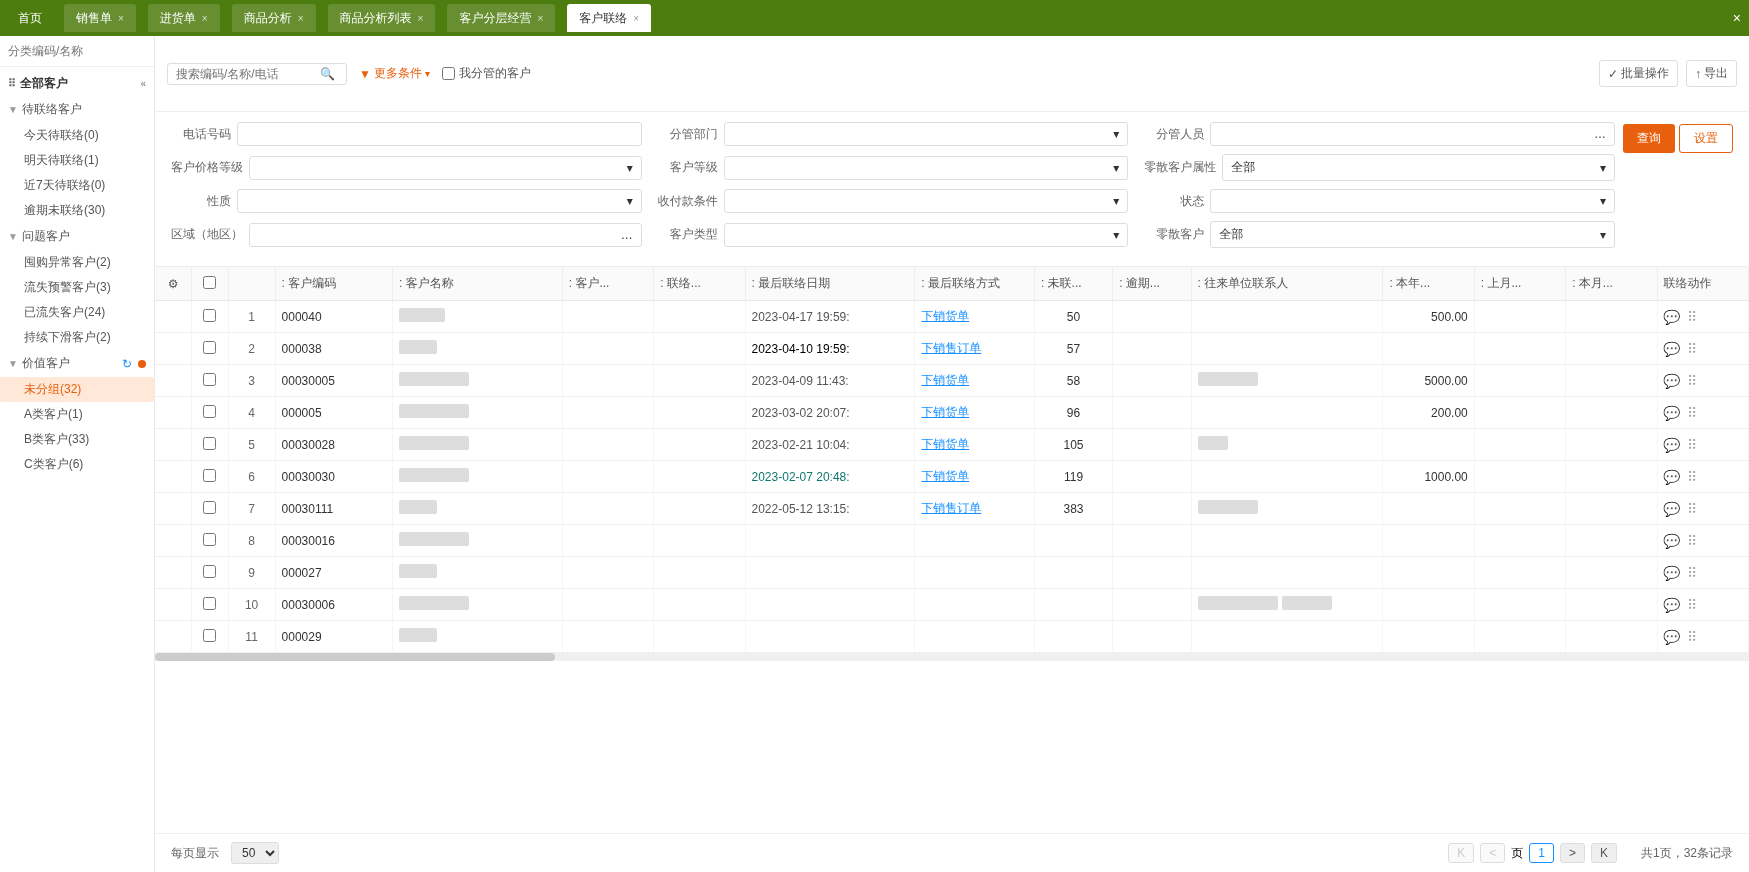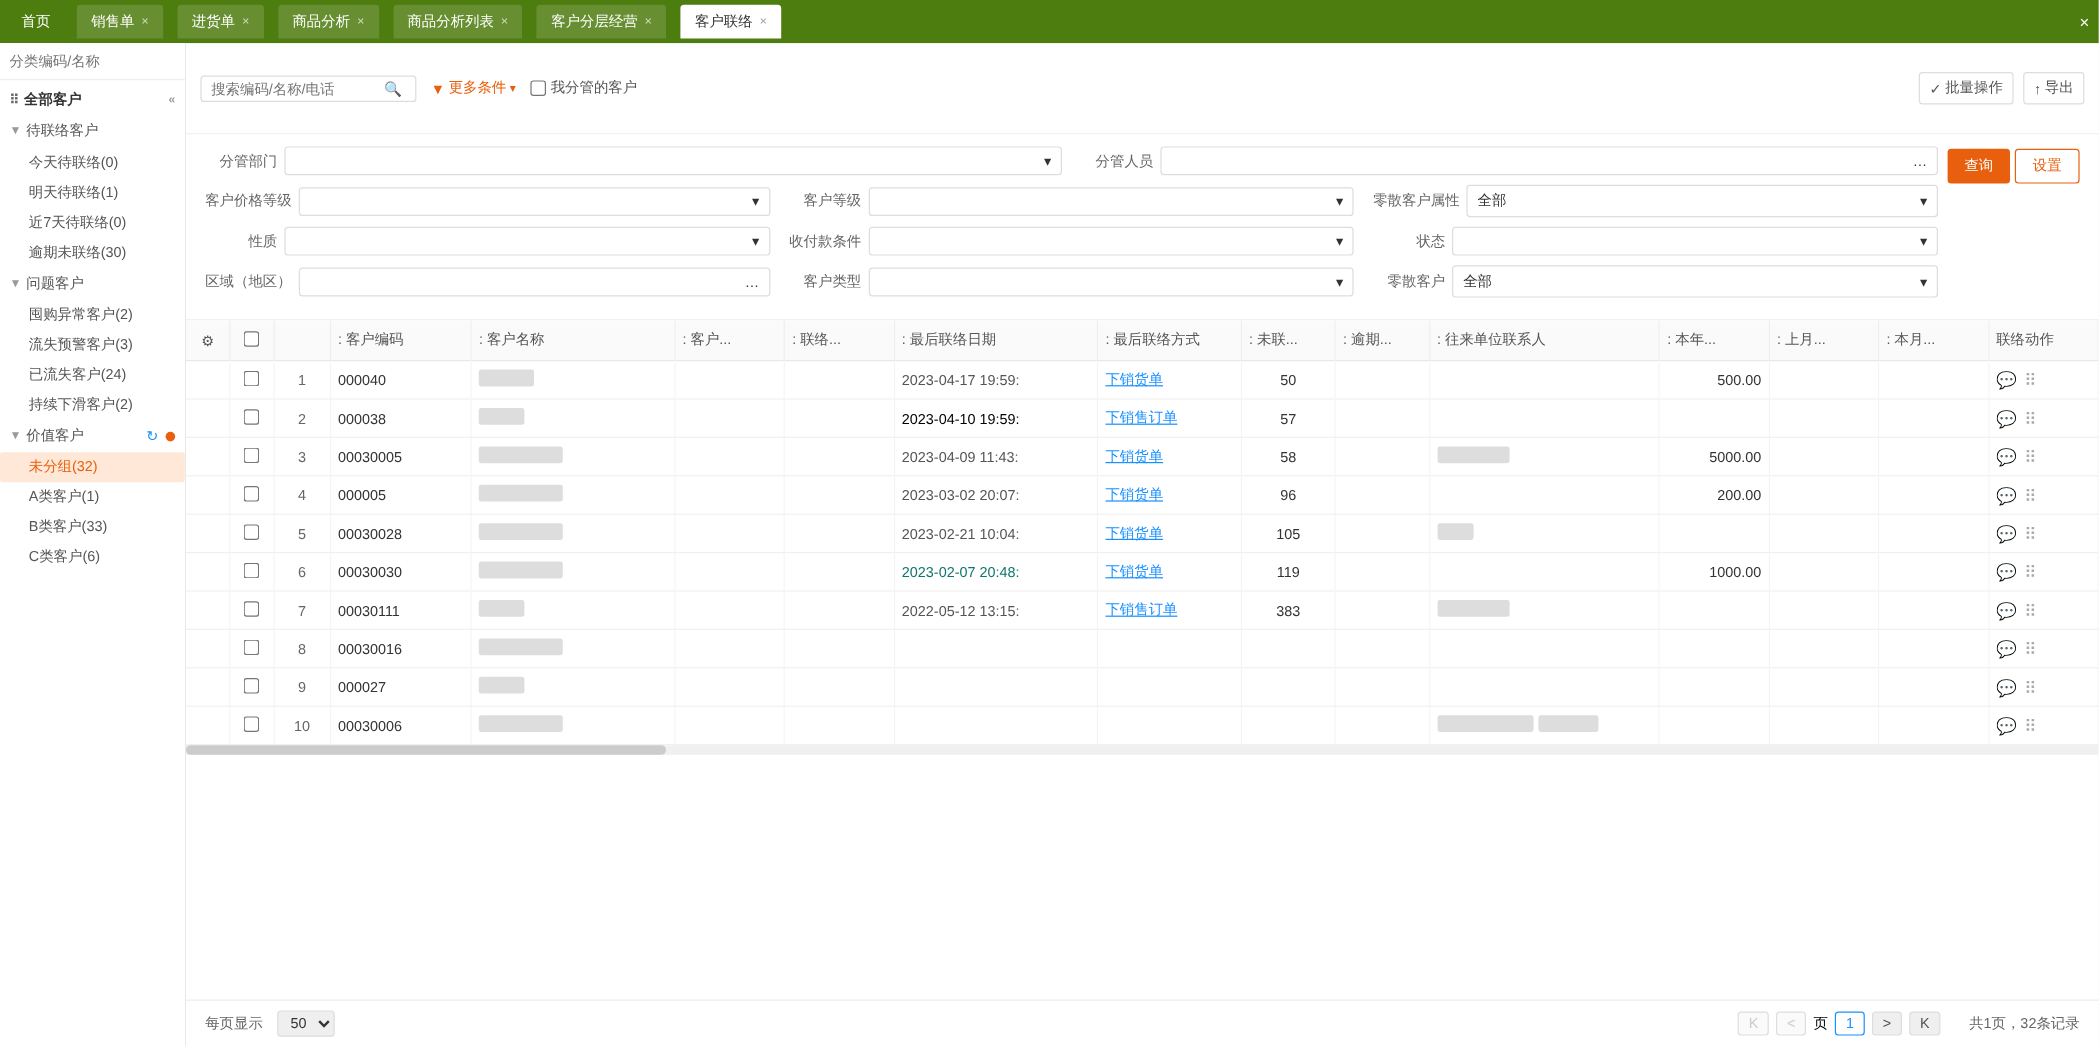--- a/index.html
+++ b/index.html
@@ -465,20 +465,24 @@
         </div>
       </div>
     </div>
 
     <div class="advanced-filter">
 
       <div style="display:flex; align-items:flex-start; gap:8px;">
         <div style="flex:1;">
           <div class="filter-row">
             <div class="filter-field">
+              <span class="filter-label">电话号码</span>
+              <input class="filter-input" style="">
+            </div>
+            <div class="filter-field">
               <span class="filter-label">分管部门</span>
               <div class="filter-select">
                 <span></span>
                 <span>▾</span>
               </div>
             </div>
             <div class="filter-field">
               <span class="filter-label">分管人员</span>
               <div class="filter-select">
                 <span></span>
@@ -873,20 +877,49 @@
       <td class="col-this-year" style="text-align:right;"></td>
       <td class="col-last-month"></td>
       <td class="col-this-month"></td>
       <td class="col-action">
         <div class="action-icons">
           <span class="icon-btn" title="联络">💬</span>
           <span class="icon-btn" title="更多">⠿</span>
         </div>
       </td>
     </tr>
+            <tr>
+      <td class="col-check"></td>
+      <td class="col-check"><input type="checkbox" style=""></td>
+      <td class="col-seq" style="text-align:center; color:#666;">11</td>
+      <td class="col-code">000029</td>
+      <td class="col-name">
+        <span class="blurred" style="min-width:38px;"></span>
+      </td>
+      <td class="col-type"></td>
+      <td class="col-contact"></td>
+      <td class="col-last-date" style="color:#555;"></td>
+      <td class="col-last-type">
+        
+      </td>
+      <td class="col-pending" style="text-align:center;"></td>
+      <td class="col-overdue"></td>
+      <td class="col-unit-contact">
+        
+      </td>
+      <td class="col-this-year" style="text-align:right;"></td>
+      <td class="col-last-month"></td>
+      <td class="col-this-month"></td>
+      <td class="col-action">
+        <div class="action-icons">
+          <span class="icon-btn" title="联络">💬</span>
+          <span class="icon-btn" title="更多">⠿</span>
+        </div>
+      </td>
+    </tr>
           </tbody>
       </table>
 
       <div class="table-scroll-bar">
         <div class="table-scroll-thumb"></div>
       </div>
     </div>
 
     <div class="bottom-bar">
       <span class="page-size-label">每页显示</span>

